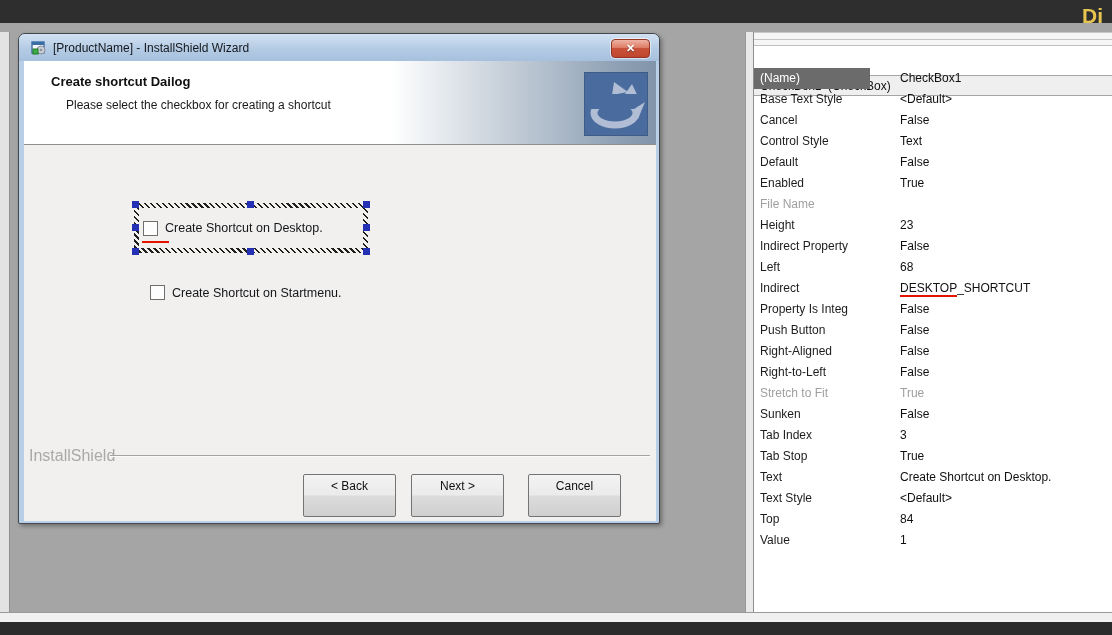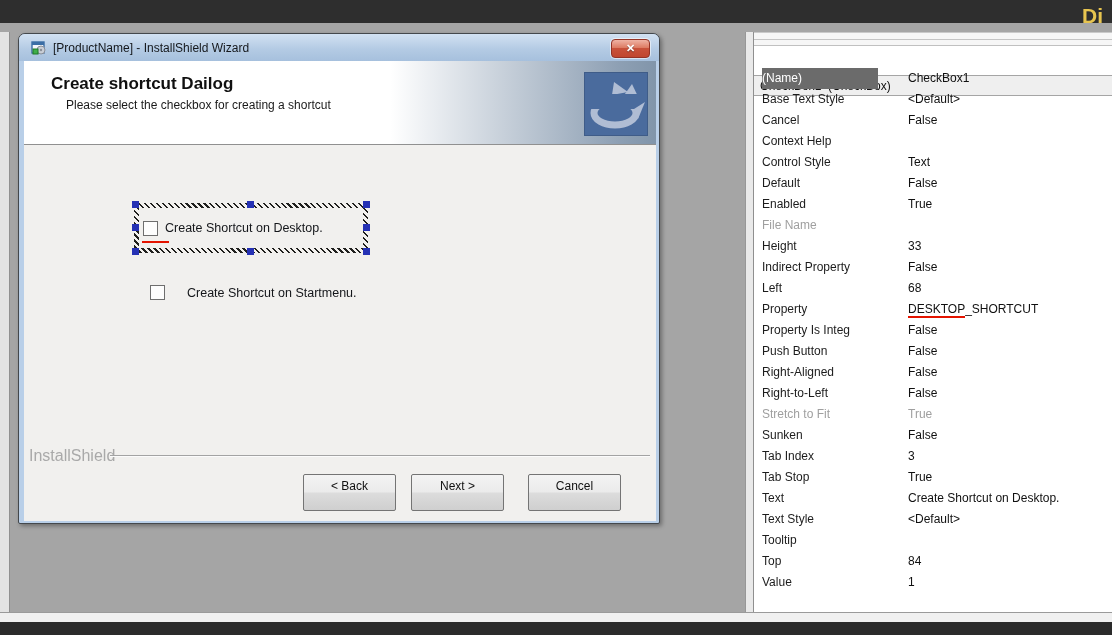--- a/index.html
+++ b/index.html
@@ -25,64 +25,64 @@
   .dlg-title-text { font-size:12px; color:#15181c; white-space:nowrap; }
   .dlg-close { position:absolute; right:9px; top:5px; width:39px; height:19px; border:1px solid #953325; border-radius:4px;
                background:linear-gradient(#efb3a4, #dd7c64 45%, #c8513a 50%, #c0462f);
                box-shadow:0 0 0 1px rgba(255,255,255,.55); color:#fff; font-size:11px; font-weight:bold;
                text-align:center; line-height:17px; cursor:pointer; text-shadow:0 1px 1px rgba(0,0,0,.4); }
   .dlg-client { position:absolute; left:5px; top:27px; width:632px; height:460px; background:#f1f0ee; }
 
   .banner { position:absolute; left:0; top:0; width:632px; height:84px;
             background:linear-gradient(90deg, #ffffff 0%, #ffffff 58%, #8ea0b4 94%, #8195aa 100%);
             border-bottom:1px solid #909090; }
-  .banner-title { position:absolute; left:27px; top:13px; font-size:17px; font-weight:bold; color:#101010; }
+  .banner-title { position:absolute; left:27px; top:13px; font-size:13px; font-weight:bold; color:#101010; }
   .banner-sub { position:absolute; left:42px; top:37px; font-size:12px; color:#1a1a1a; }
   .banner-logo { position:absolute; right:8px; top:11px; width:64px; height:64px; }
 
   
   .sel-wrap { position:absolute; left:110px; top:142px; width:234px; height:50px;
               background:repeating-linear-gradient(45deg, #20201e 0 1.6px, #f4f2ef 1.6px 4.2px); }
   .sel-inner { position:absolute; left:5px; top:5px; right:5px; bottom:5px; background:#f1f0ee;
                display:flex; align-items:center; }
   .handle { position:absolute; width:7px; height:7px; background:#2531b4; }
   .h-tl{left:-2px;top:-2px} .h-tm{left:113px;top:-2px} .h-tr{right:-2px;top:-2px}
   .h-ml{left:-2px;top:21px} .h-mr{right:-2px;top:21px}
   .h-bl{left:-2px;bottom:-2px} .h-bm{left:113px;bottom:-2px} .h-br{right:-2px;bottom:-2px}
   .cb-box { width:15px; height:15px; background:#fdfdfd; border:1px solid #6e6e6e; margin-left:4px; flex:none; }
   .cb-label { font-size:12.5px; color:#14161a; margin-left:7px; white-space:nowrap; }
   .spell-line { position:absolute; left:3px; top:33px; width:27px; height:2px; background:#e41400; }
 
-  .cb-row2 { position:absolute; left:122px; top:224px; display:flex; align-items:center;gap:15px; }
+  .cb-row2 { position:absolute; left:122px; top:224px; display:flex; align-items:center; }
 
   .is-brand { position:absolute; left:5px; top:386px; font-size:16px; color:#a9a9a9; }
   .is-line { position:absolute; left:86px; top:394px; width:540px; height:2px;
              border-top:1px solid #a3a3a3; border-bottom:1px solid #fbfbfb; }
 
-  .dlg-btn { position:absolute; top:413px; width:93px; height:37px; border:1px solid #747474; border-radius:2px;
+  .dlg-btn { position:absolute; top:413px; width:93px; height:43px; border:1px solid #747474; border-radius:2px;
              background:linear-gradient(#f3f3f3, #ebebeb 48%, #dcdcdc 52%, #cfcfcf);
              font-size:12px; color:#101010; text-align:center; line-height:23px; cursor:pointer;
              font-family:"Liberation Sans", sans-serif; }
   .btn-back{left:279px} .btn-next{left:387px} .btn-cancel{left:504px}
 
   
   .splitter { position:absolute; left:745px; top:32px; width:9px; height:580px; background:#e9e9e9;
               border-left:1px solid #979797; border-right:1px solid #8f8f8f; cursor:col-resize; }
 
   
   .props { position:absolute; left:754px; top:32px; width:358px; height:585px; background:#ffffff; overflow:hidden; }
   .props-topstrip { position:absolute; left:0; top:0; width:358px; height:14px; background:#f6f6f6;
                     border-top:1px solid #c9c9c9; border-bottom:1px solid #c0c0c0; }
   .props-topstrip::after { content:""; position:absolute; left:0; top:6px; width:100%; height:1px; background:#c4c4c4; }
   .props-header { position:absolute; left:0; top:15px; width:358px; height:21px; background:#efefef;
                   border-top:1px solid #a5a5a5; border-bottom:1px solid #a5a5a5;
                   font-size:12px; color:#101010; line-height:20px; padding-left:6px; white-space:pre; overflow:hidden;margin-top:28px; }
   .prop-rows { position:absolute; left:0; top:36px; width:358px; }
   .prow { display:flex; height:21px; line-height:21px; font-size:12px; cursor:default; }
-  .plabel { width:116px; flex:none; color:#1c1c1c; white-space:nowrap; overflow:hidden;margin-left:8px; }
+  .plabel { width:116px; flex:none; padding-left:6px; color:#1c1c1c; white-space:nowrap; overflow:hidden; }
   .pvalue { flex:1; padding-left:2px; color:#101010; white-space:nowrap; overflow:hidden; position:relative;margin-left:28px; }
   .prow.sel .plabel { background:#6b6b6b; color:#ffffff; }
   .prow.dis .plabel, .prow.dis .pvalue { color:#9f9f9f; }
   .miss { border-bottom:2px solid #e41400; padding-bottom:0; }
 </style>
 </head>
 <body>
 
 <div class="topbar">
   <div class="topbar-title">Di</div>
@@ -161,53 +161,49 @@
       </div>
       <div class="prow">
         <div class="plabel">Base Text Style</div>
         <div class="pvalue">&lt;Default&gt;</div>
       </div>
       <div class="prow">
         <div class="plabel">Cancel</div>
         <div class="pvalue">False</div>
       </div>
       <div class="prow">
-        <div class="plabel">Context Help</div>
-        <div class="pvalue"></div>
-      </div>
-      <div class="prow">
         <div class="plabel">Control Style</div>
         <div class="pvalue">Text</div>
       </div>
       <div class="prow">
         <div class="plabel">Default</div>
         <div class="pvalue">False</div>
       </div>
       <div class="prow">
         <div class="plabel">Enabled</div>
         <div class="pvalue">True</div>
       </div>
       <div class="prow dis">
         <div class="plabel">File Name</div>
         <div class="pvalue"></div>
       </div>
       <div class="prow">
         <div class="plabel">Height</div>
-        <div class="pvalue">33</div>
+        <div class="pvalue">23</div>
       </div>
       <div class="prow">
         <div class="plabel">Indirect Property</div>
         <div class="pvalue">False</div>
       </div>
       <div class="prow">
         <div class="plabel">Left</div>
         <div class="pvalue">68</div>
       </div>
       <div class="prow">
-        <div class="plabel">Property</div>
+        <div class="plabel">Indirect</div>
         <div class="pvalue"><span class="miss">DESKTOP</span>_SHORTCUT</div>
       </div>
       <div class="prow">
         <div class="plabel">Property Is Integ</div>
         <div class="pvalue">False</div>
       </div>
       <div class="prow">
         <div class="plabel">Push Button</div>
         <div class="pvalue">False</div>
       </div>
@@ -237,24 +233,20 @@
       </div>
       <div class="prow">
         <div class="plabel">Text</div>
         <div class="pvalue">Create Shortcut on Desktop.</div>
       </div>
       <div class="prow">
         <div class="plabel">Text Style</div>
         <div class="pvalue">&lt;Default&gt;</div>
       </div>
       <div class="prow">
-        <div class="plabel">Tooltip</div>
-        <div class="pvalue"></div>
-      </div>
-      <div class="prow">
         <div class="plabel">Top</div>
         <div class="pvalue">84</div>
       </div>
       <div class="prow">
         <div class="plabel">Value</div>
         <div class="pvalue">1</div>
       </div>
     </div>
 </div>
 

